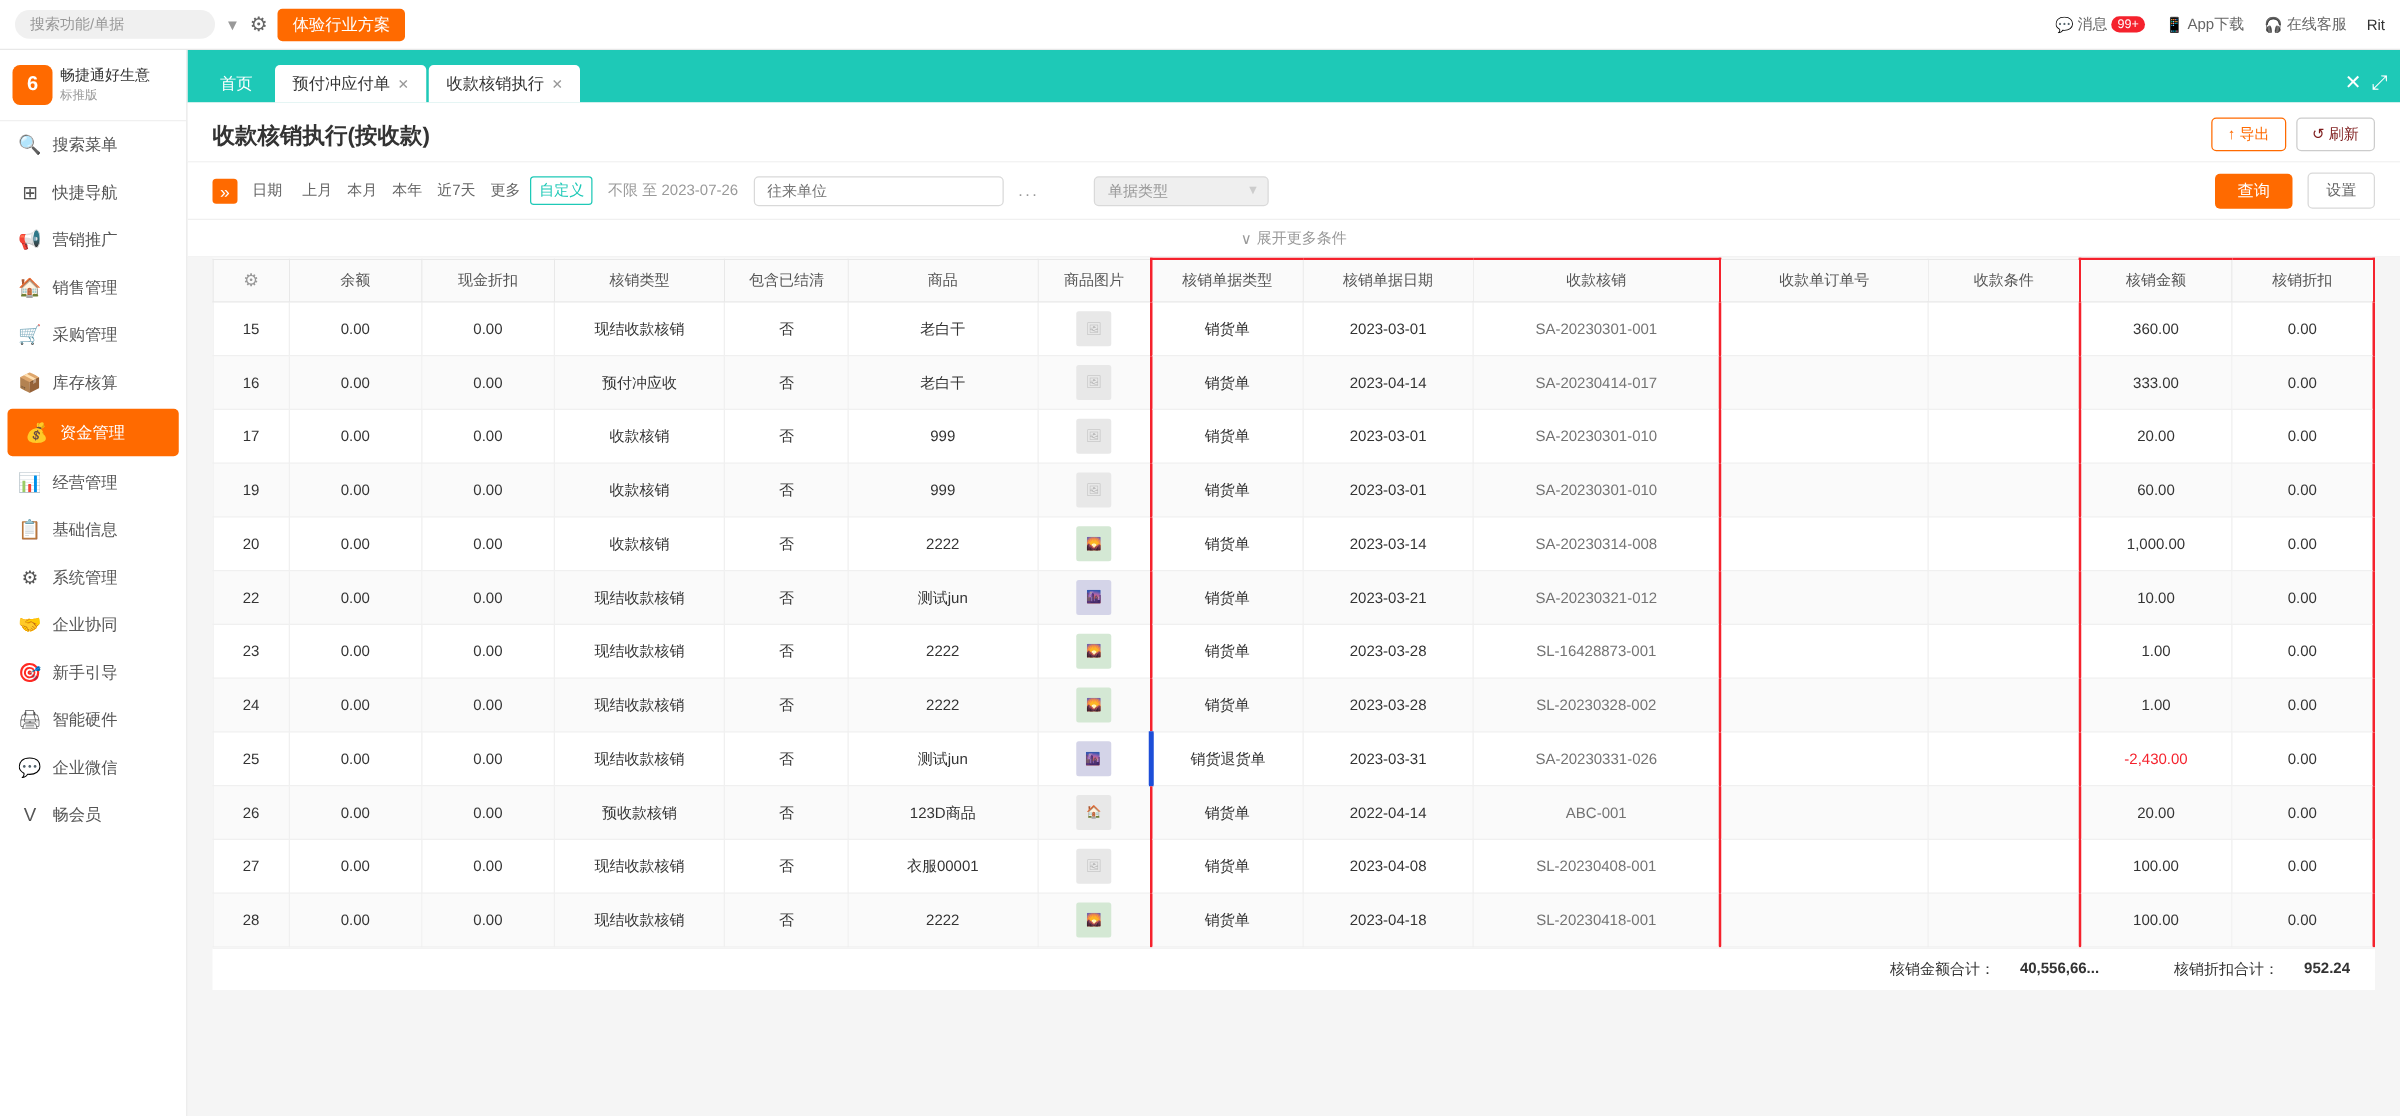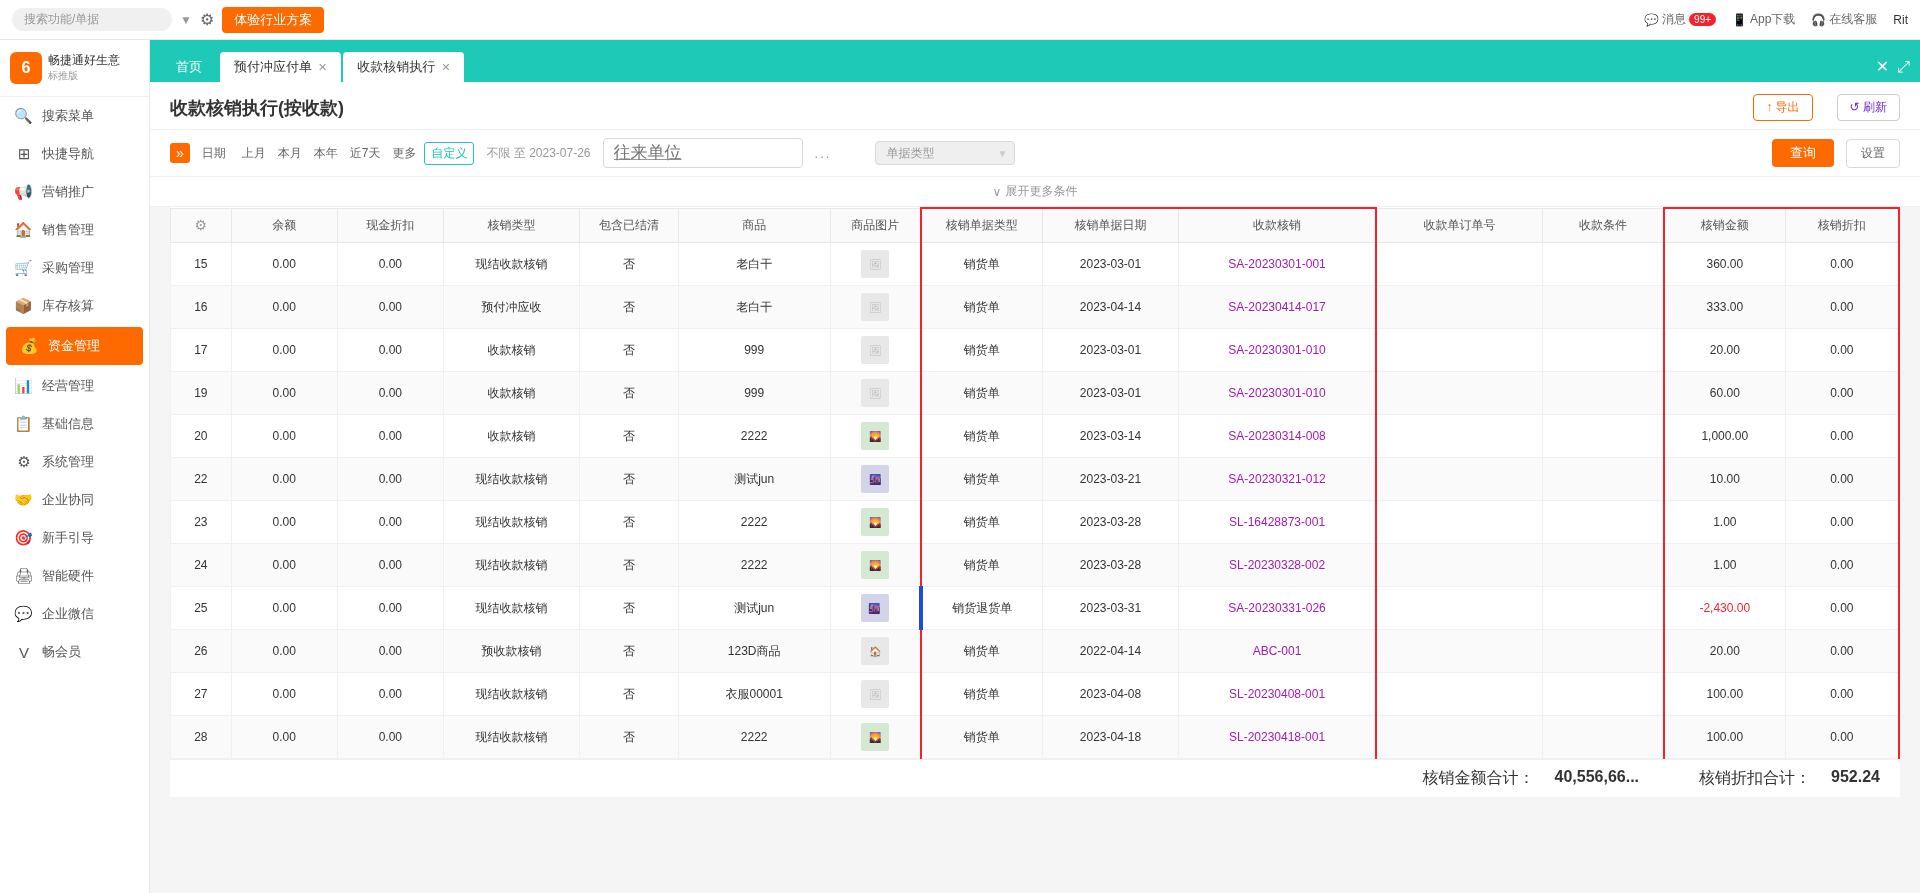--- a/index.html
+++ b/index.html
@@ -133,27 +133,26 @@
       border: 1px solid #ff6a00;
       color: #ff6a00;
       background: #fff;
       border-radius: 4px;
       padding: 4px 12px;
       font-size: 12px;
       cursor: pointer;
     }
     .btn-refresh {
       border: 1px solid #ccc;
-      color: #6d28d9;
+      color: #7f1d1d;
       background: #fff;
       border-radius: 4px;
       padding: 4px 12px;
       font-size: 12px;
       cursor: pointer;
-      margin-left: 16px;
     }
 
     
     .filter-bar {
       background: #fff;
       padding: 8px 20px;
       display: flex;
       align-items: center;
       gap: 12px;
       flex-wrap: wrap;
@@ -181,24 +180,23 @@
       border: 1px solid #1ec9b7;
       color: #1ec9b7;
       border-radius: 3px;
       padding: 2px 6px;
     }
     .filter-date-range { font-size: 12px; color: #999; }
     .filter-unit-input {
       border: 1px solid #d9d9d9;
       border-radius: 4px;
       padding: 4px 10px;
-      font-size: 17px;
+      font-size: 12px;
       width: 200px;
       color: #999;
-      text-decoration: underline;
     }
     .filter-dots { color: #999; letter-spacing: 2px; }
     .filter-type-select {
       border: 1px solid #d9d9d9;
       border-radius: 4px;
       padding: 4px 24px 4px 10px;
       font-size: 12px;
       min-width: 140px;
       color: #999;
       appearance: none;
@@ -274,21 +272,21 @@
       border: 1px solid #f0f0f0;
       padding: 7px 6px;
       text-align: center;
       white-space: nowrap;
       overflow: hidden;
       text-overflow: ellipsis;
     }
     .data-table tr:nth-child(odd) td { background: #fff; }
     .data-table tr:nth-child(even) td { background: #fafafa; }
     .data-table tr.highlighted td { background: #fff7e6; }
-    .link-text { color: #a21caf; cursor: pointer; text-decoration: none; }
+    .link-text { color: #737373; cursor: pointer; text-decoration: none; }
     .text-red { color: #f5222d; }
     .text-orange { color: #ff6a00; }
     .img-placeholder {
       width: 28px;
       height: 28px;
       background: #e8e8e8;
       border-radius: 2px;
       display: inline-flex;
       align-items: center;
       justify-content: center;
@@ -720,21 +718,21 @@
       <td>2023-04-18</td>
       <td style="border-right:2px solid #f5222d;"><a class="link-text" href="#">SL-20230418-001</a></td>
       <td></td>
       <td></td>
       <td style="border-left:2px solid #f5222d;" class="">100.00</td>
       <td style="border-right:2px solid #f5222d;" class="">0.00</td>
     </tr>
             </tbody>
         </table>
 
-        <div style="background:#fff;border-top:1px solid #f0f0f0;padding:8px 20px;font-size:16px;display:flex;justify-content:flex-end;gap:20px;">
+        <div style="background:#fff;border-top:1px solid #f0f0f0;padding:8px 20px;font-size:12px;display:flex;justify-content:flex-end;gap:20px;">
           <span>核销金额合计：</span>
           <span class="footer-total">40,556,66...</span>
           <span style="margin-left:40px;">核销折扣合计：</span>
           <span class="footer-total">952.24</span>
         </div>
       </div>
     </div>
   </div>
 </div>
 

